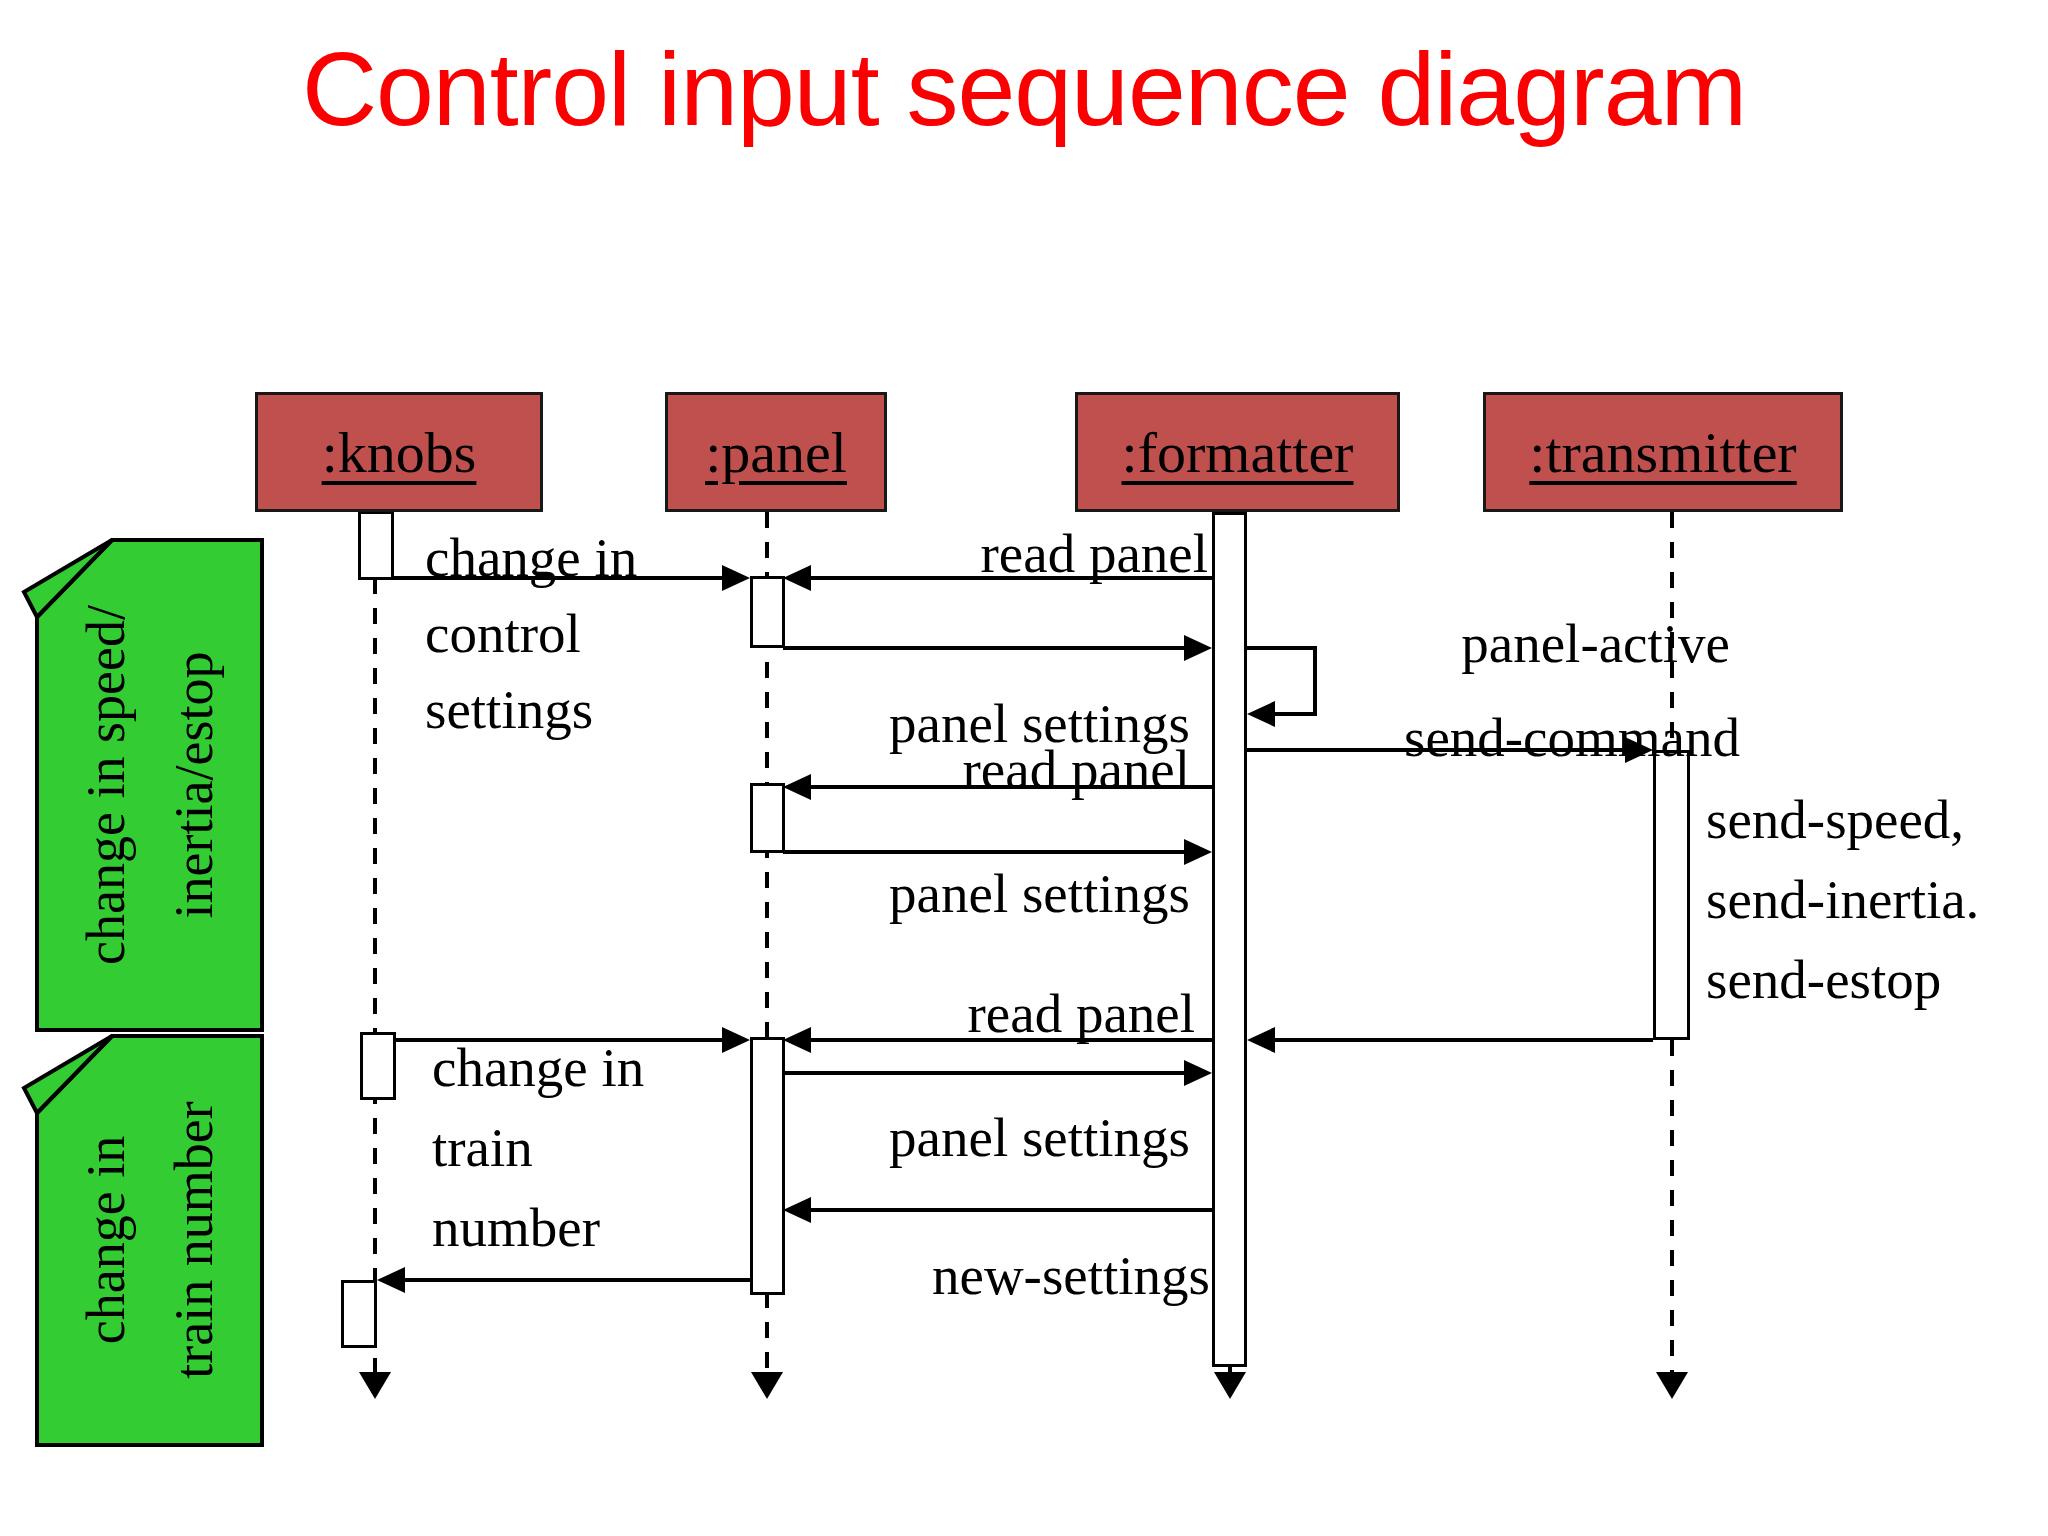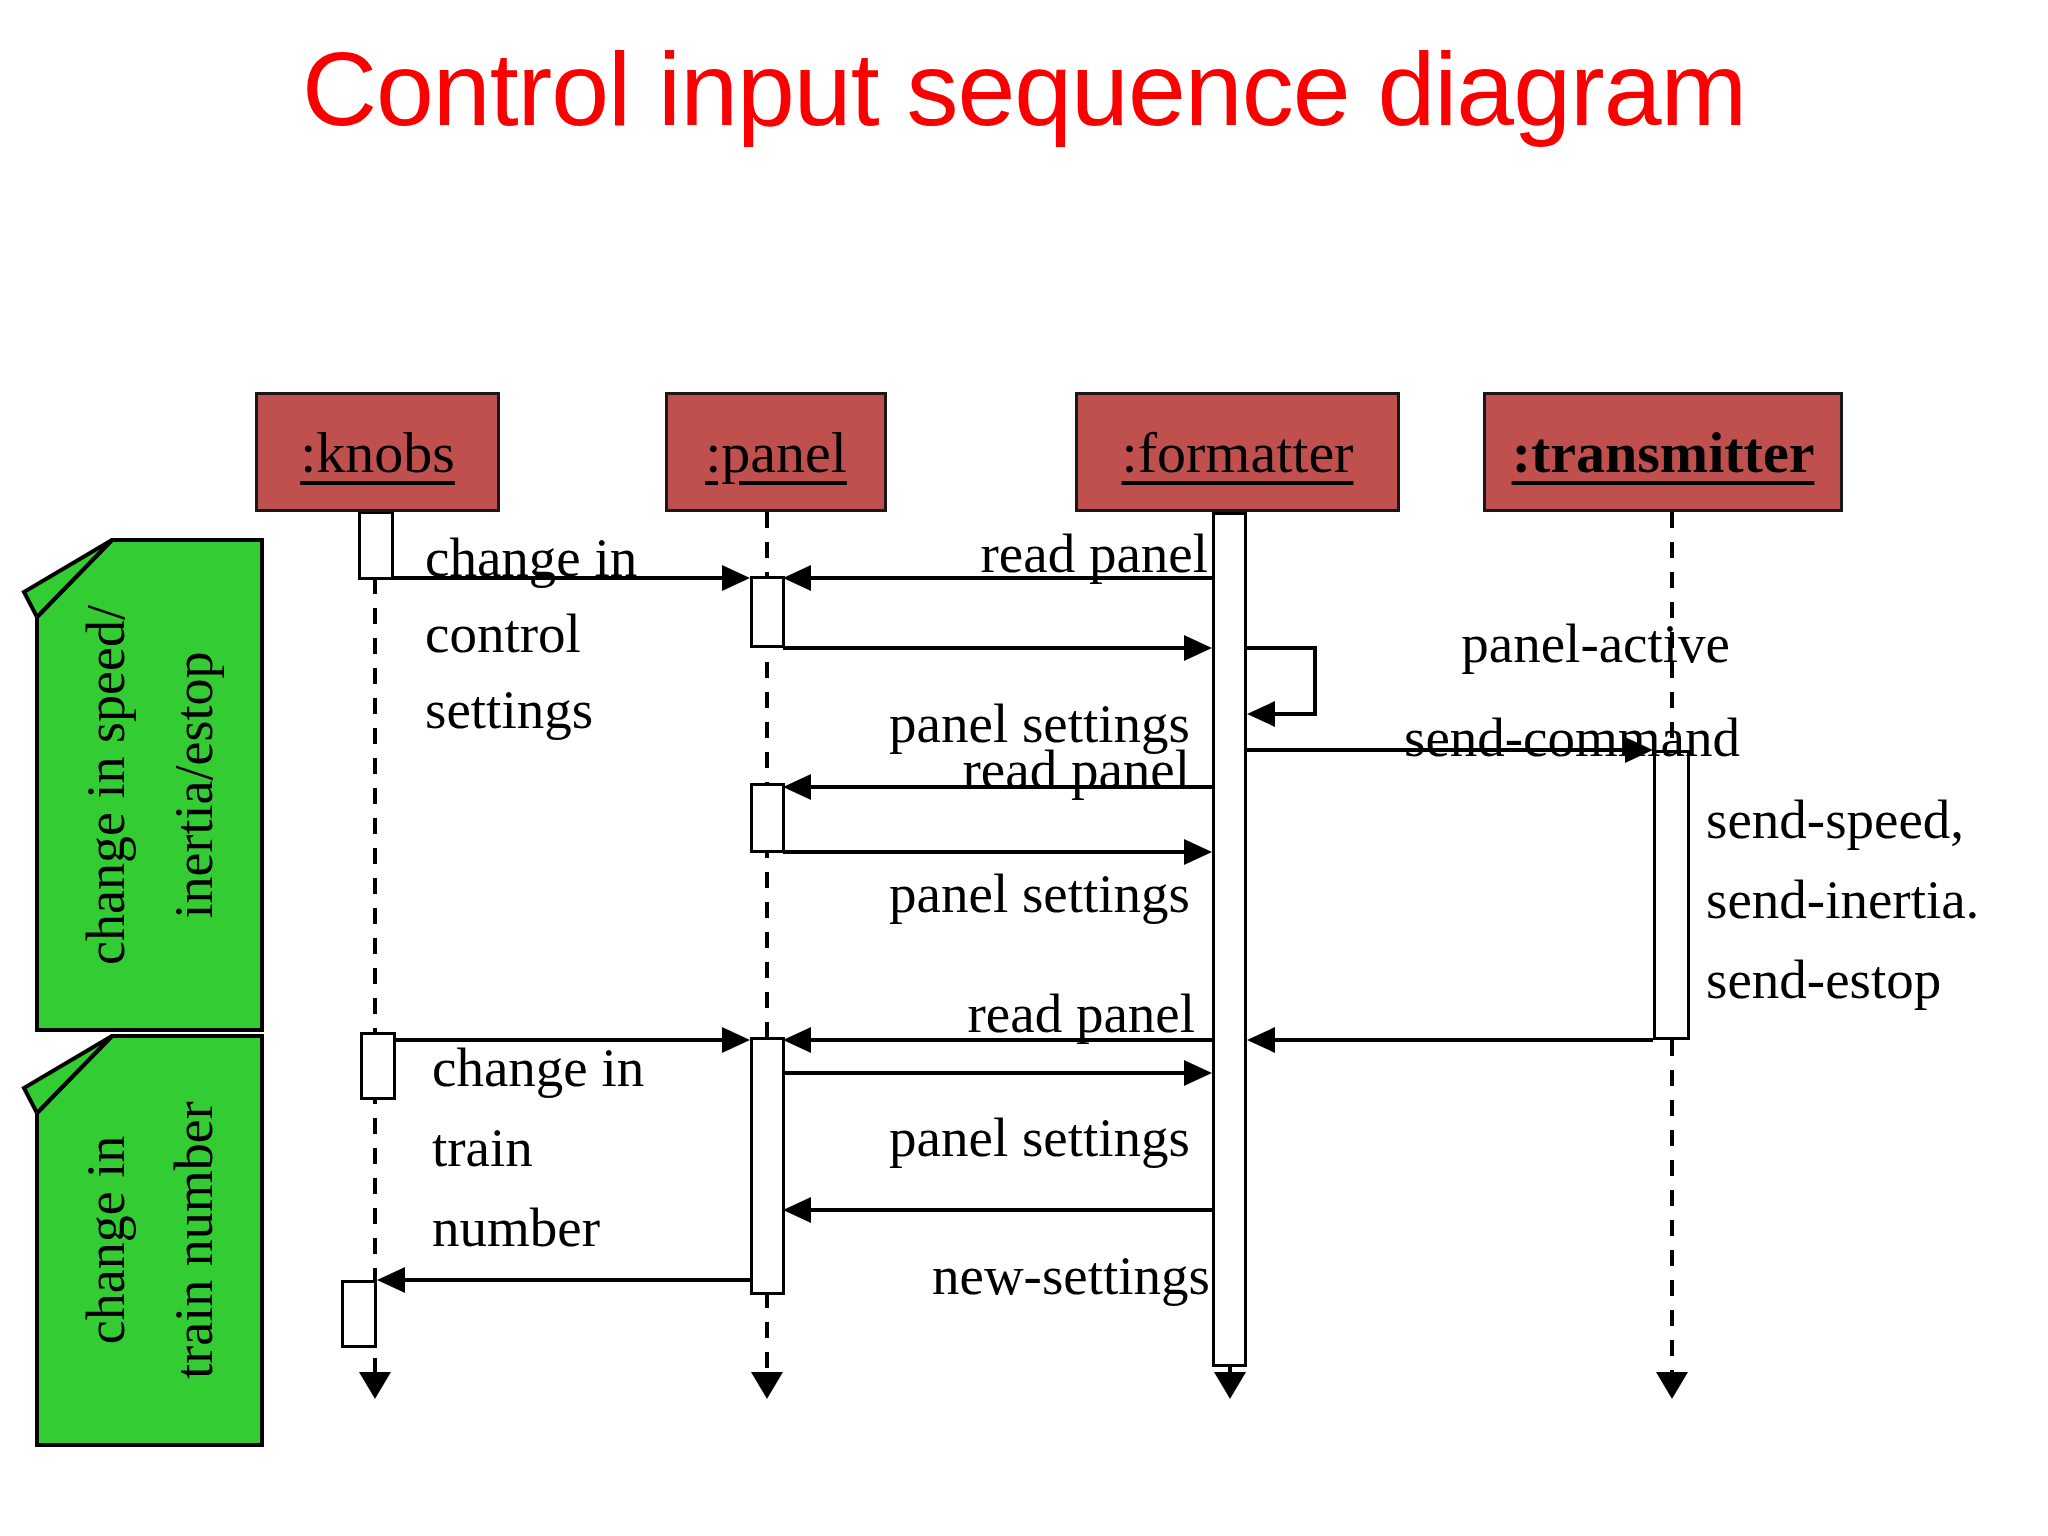--- a/index.html
+++ b/index.html
@@ -66,30 +66,30 @@
 
   <div class="act" style="left:358px;top:511px;width:36px;height:69px;"></div>
   <div class="act" style="left:360px;top:1032px;width:36px;height:68px;"></div>
   <div class="act" style="left:341px;top:1280px;width:36px;height:68px;"></div>
   <div class="act" style="left:750px;top:576px;width:35px;height:72px;"></div>
   <div class="act" style="left:750px;top:783px;width:35px;height:70px;"></div>
   <div class="act" style="left:750px;top:1037px;width:35px;height:258px;"></div>
   <div class="act" style="left:1212px;top:512px;width:35px;height:855px;"></div>
   <div class="act" style="left:1653px;top:750px;width:37px;height:290px;"></div>
 
-  <div class="head" style="left:255px;width:245px;">
+  <div class="head" style="left:255px;width:288px;">
     <span>:knobs</span>
   </div>
   <div class="head" style="left:1075px;width:325px;">
     <span>:formatter</span>
   </div>
   <div class="head" style="left:665px;width:222px;">
     <span>:panel</span>
   </div>
-  <div class="head" style="left:1483px;width:360px;font-weight:bold;">
+  <div class="head" style="left:1483px;width:360px;">
     <span>:transmitter</span>
   </div>
 
   <div class="hline" style="left:394px;top:576px;width:330px;"></div>
   <div class="arr-r" style="left:722px;top:565px;"></div>
 
   <div class="hline" style="left:809px;top:576px;width:403px;"></div>
   <div class="arr-l" style="left:783px;top:565px;"></div>
 
   <div class="hline" style="left:783px;top:646px;width:403px;"></div>

